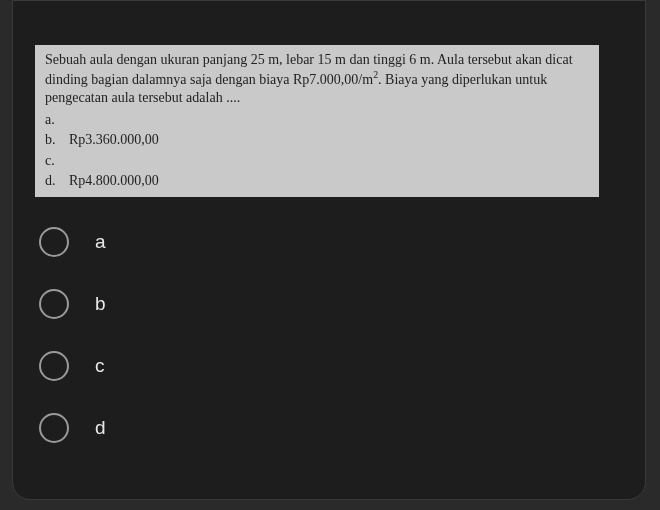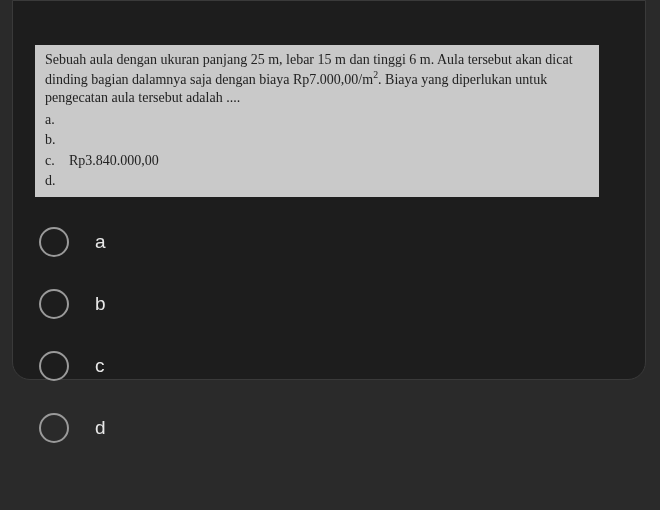--- a/index.html
+++ b/index.html
@@ -6,21 +6,21 @@
   body{
     width:660px;height:510px;
     background:#2a2a2a;
     font-family:Arial,Helvetica,sans-serif;
     position:relative;
     box-sizing:border-box;
   }
   .card{
     position:absolute;
     left:12px;top:0;
-    width:634px;height:380px;
+    width:634px;height:500px;
     background:#1d1d1d;
     border:1px solid #3a3a3a;
     border-radius:0 0 18px 18px;
     box-sizing:border-box;
     padding-top:44px;
   }
   .question-image{
     margin:0 0 0 22px;
     width:564px;
     background:#c9c9c9;
@@ -56,27 +56,28 @@
 <div class="card">
 
   <div class="question-image">
     <p class="stem">Sebuah aula dengan ukuran panjang 25 m, lebar 15 m dan tinggi 6 m. Aula tersebut akan dicat dinding bagian dalamnya saja dengan biaya Rp7.000,00/m<sup>2</sup>. Biaya yang diperlukan untuk pengecatan aula tersebut adalah ....</p>
     <ul class="qopts">
       <li>
         <span class="letter">a.</span>
       </li>
       <li>
         <span class="letter">b.</span>
+        <span>Rp3.360.000,00</span>
       </li>
       <li>
         <span class="letter">c.</span>
-        <span>Rp3.840.000,00</span>
       </li>
       <li>
         <span class="letter">d.</span>
+        <span>Rp4.800.000,00</span>
       </li>
     </ul>
   </div>
 
   <div class="answers">
     <div class="answer">
       <span class="radio"></span>
       <span>a</span>
     </div>
     <div class="answer">

